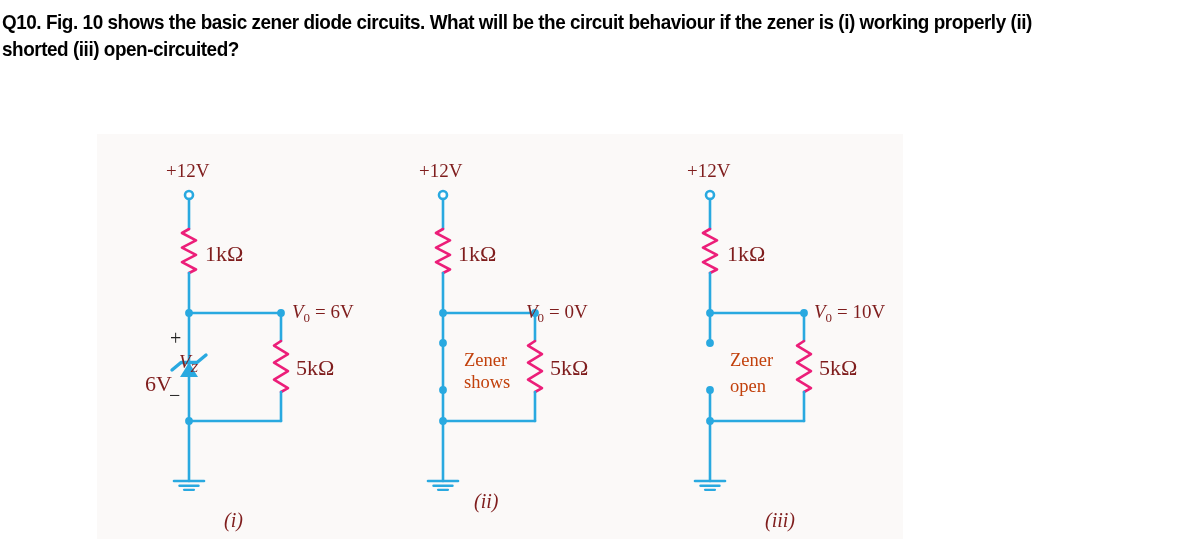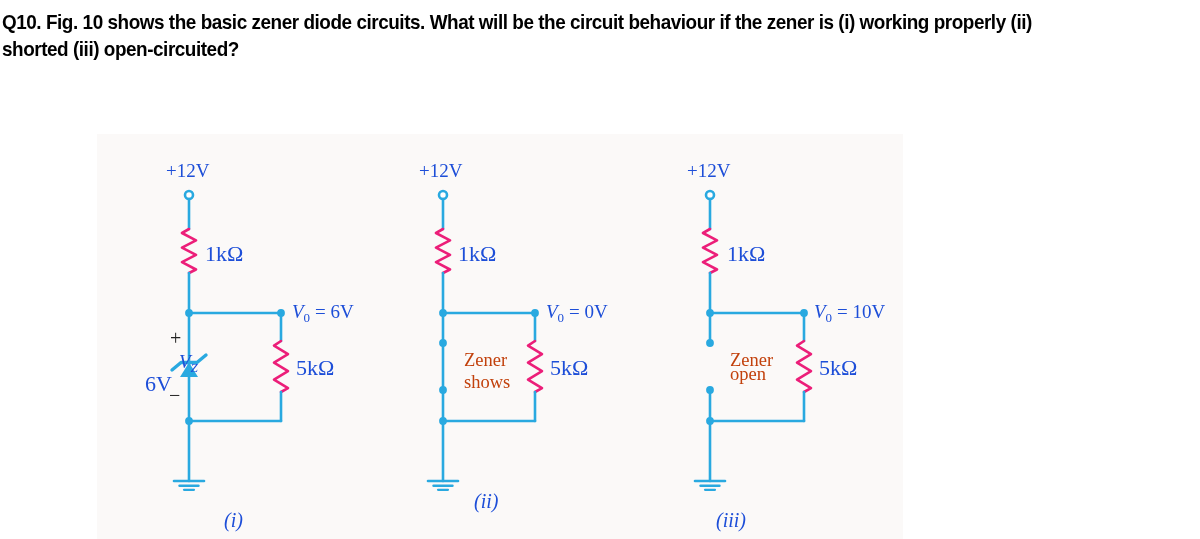--- a/index.html
+++ b/index.html
@@ -11,21 +11,21 @@
     position:absolute;left:2px;top:8px;width:1400px;
     font-family:"Liberation Sans",sans-serif;font-weight:700;
     font-size:21px;line-height:27px;letter-spacing:-0.5px;color:#000;
     transform:scaleX(0.90);transform-origin:left top;
   }
   .figure-panel{
     position:absolute;left:97px;top:134px;width:806px;height:405px;
     background:#fbf9f8;
   }
   .fig-svg{position:absolute;left:0;top:0;}
-  .lbl{position:absolute;white-space:nowrap;font-family:"Liberation Serif",serif;color:#1d4ed8;}
+  .lbl{position:absolute;white-space:nowrap;font-family:"Liberation Serif",serif;color:#7f1d1d;}
   .supply{font-size:19px;}
   .rlabel{font-size:22px;}
   .vout{font-size:19px;}
   .vout i, .vz i{font-family:"Liberation Serif",serif;font-style:italic;}
   .vout sub, .vz sub{font-size:13px;line-height:0;vertical-align:-4px;}
   .vout .eq{margin-left:5px;text-align:center;}
   .vz{font-size:19px;margin-left:36px;}
   .vz sub{font-style:italic;}
   .sign{font-size:20px;color:#222;}
   .state{font-size:18.5px;color:#c2410c;}
@@ -135,25 +135,25 @@
 <span class="lbl vout" style="left:292px;top:301px"><i>V</i><sub>0</sub><span class="eq">= 6V</span></span>
 <span class="lbl rlabel" style="left:296px;top:355px">5kΩ</span>
 <span class="lbl sign" style="left:170px;top:327px">+</span>
 <span class="lbl vz" style="left:143px;top:351px"><i>V</i><sub>Z</sub></span>
 <span class="lbl rlabel" style="left:145px;top:371px">6V</span>
 <span class="lbl sign" style="left:169px;top:384px">−</span>
 <span class="lbl caption" style="left:224px;top:509px">(i)</span>
 
 <span class="lbl supply" style="left:419px;top:160px">+12V</span>
 <span class="lbl rlabel" style="left:458px;top:241px">1kΩ</span>
-<span class="lbl vout" style="left:546px;top:301px"><i>V</i><sub>0</sub><span class="eq">= 0V</span></span>
+<span class="lbl vout" style="left:526px;top:301px"><i>V</i><sub>0</sub><span class="eq">= 0V</span></span>
 <span class="lbl rlabel" style="left:550px;top:355px">5kΩ</span>
 <span class="lbl state" style="left:464px;top:350px">Zener</span>
 <span class="lbl state" style="left:464px;top:372px">shows</span>
 <span class="lbl caption" style="left:474px;top:490px">(ii)</span>
 
 <span class="lbl supply" style="left:687px;top:160px">+12V</span>
 <span class="lbl rlabel" style="left:727px;top:241px">1kΩ</span>
 <span class="lbl vout" style="left:814px;top:301px"><i>V</i><sub>0</sub><span class="eq">= 10V</span></span>
 <span class="lbl rlabel" style="left:819px;top:355px">5kΩ</span>
 <span class="lbl state" style="left:730px;top:350px">Zener</span>
-<span class="lbl state" style="left:730px;top:364px">open</span>
-<span class="lbl caption" style="left:716px;top:509px">(iii)</span>
+<span class="lbl state" style="left:730px;top:376px">open</span>
+<span class="lbl caption" style="left:765px;top:509px">(iii)</span>
 
 </body></html>

